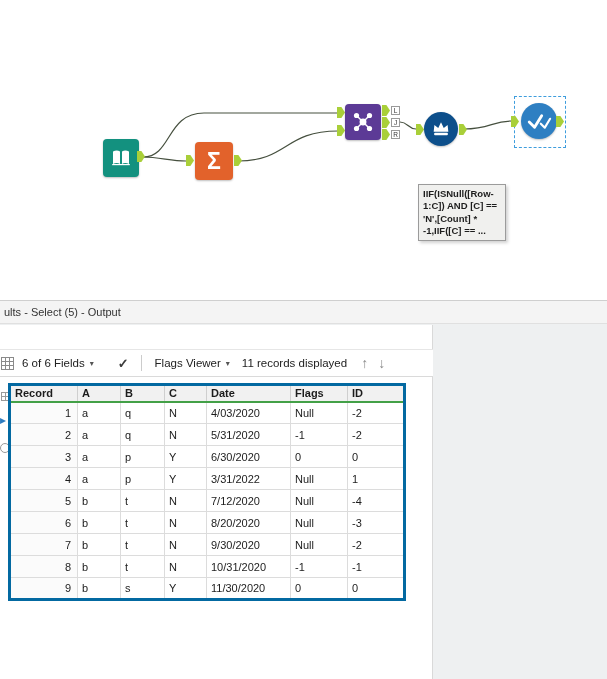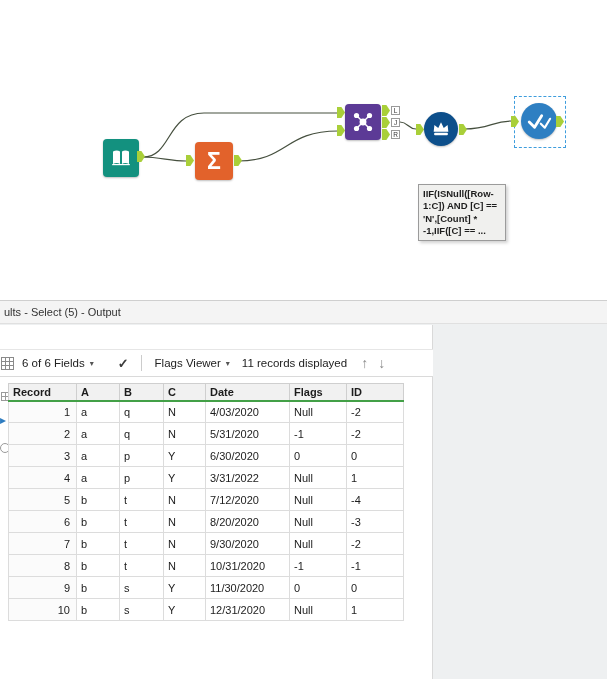--- a/index.html
+++ b/index.html
@@ -82,21 +82,21 @@
 
   .gutter-icon { position:absolute; left:0; }
   .gutter-circle {
     width:10px; height:10px; border:1.5px solid #9a9a9a; border-radius:50%;
   }
 
   .results-table { position:absolute; left:8px; top:58px; }
   table.grid {
     border-collapse:collapse; table-layout:fixed; width:395px;
     font-size:11px; color:#1c1c1c;
-    border:1px solid #0369a1;
+    border:3px solid #0369a1;
   }
   table.grid th {
     background:#f1f1f1; font-weight:600; text-align:left;
     height:17px; padding:0 4px;
     border:1px solid #cfcfcf; border-bottom:2px solid #43a047;
     white-space:nowrap; overflow:hidden;
   }
   table.grid td {
     height:22px; padding:0 4px;
     border:1px solid #dcdcdc; background:#ffffff;
@@ -327,28 +327,19 @@
               </tr>
               <tr>
                 <td class="rec">9</td>
                 <td>b</td>
                 <td>s</td>
                 <td>Y</td>
                 <td>11/30/2020</td>
                 <td>0</td>
                 <td>0</td>
               </tr>
-              <tr>
-                <td class="rec">10</td>
-                <td>b</td>
-                <td>s</td>
-                <td>Y</td>
-                <td>12/31/2020</td>
-                <td>Null</td>
-                <td>1</td>
-              </tr>
             </tbody>
         </table>
       </div>
 
     </div>
   </div>
 </div>
 
 </body></html>

